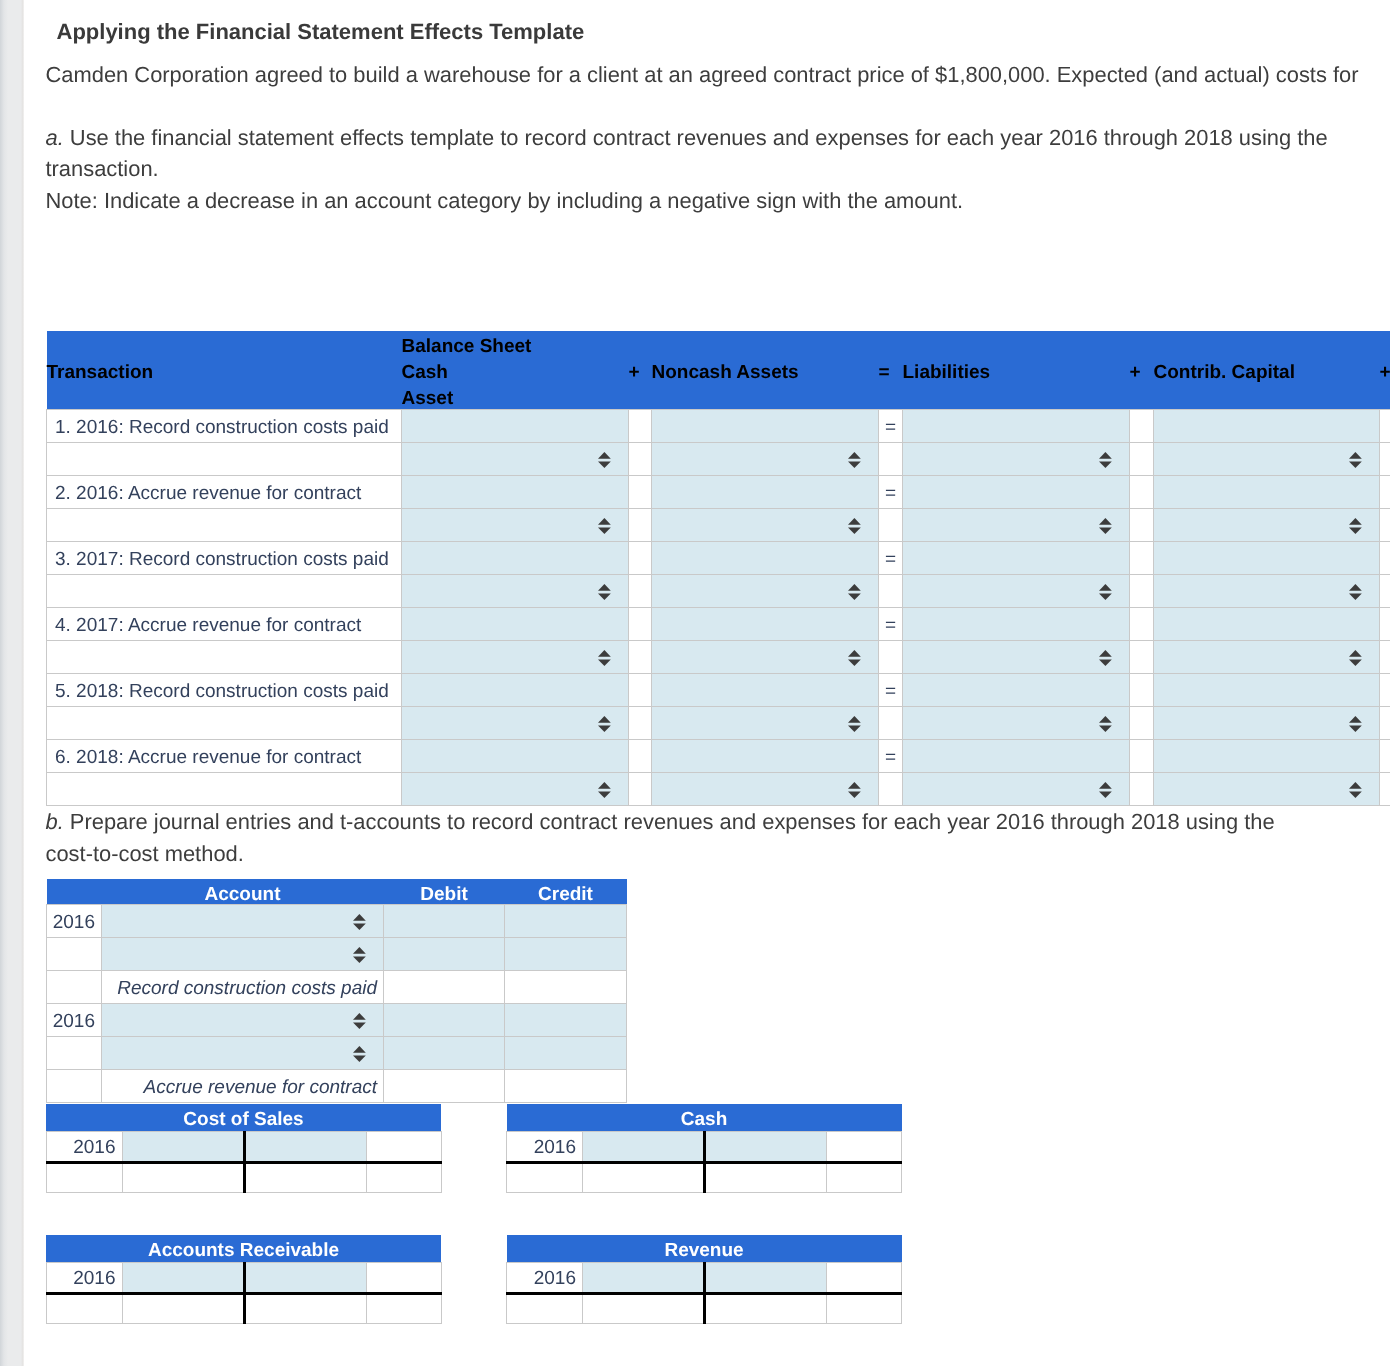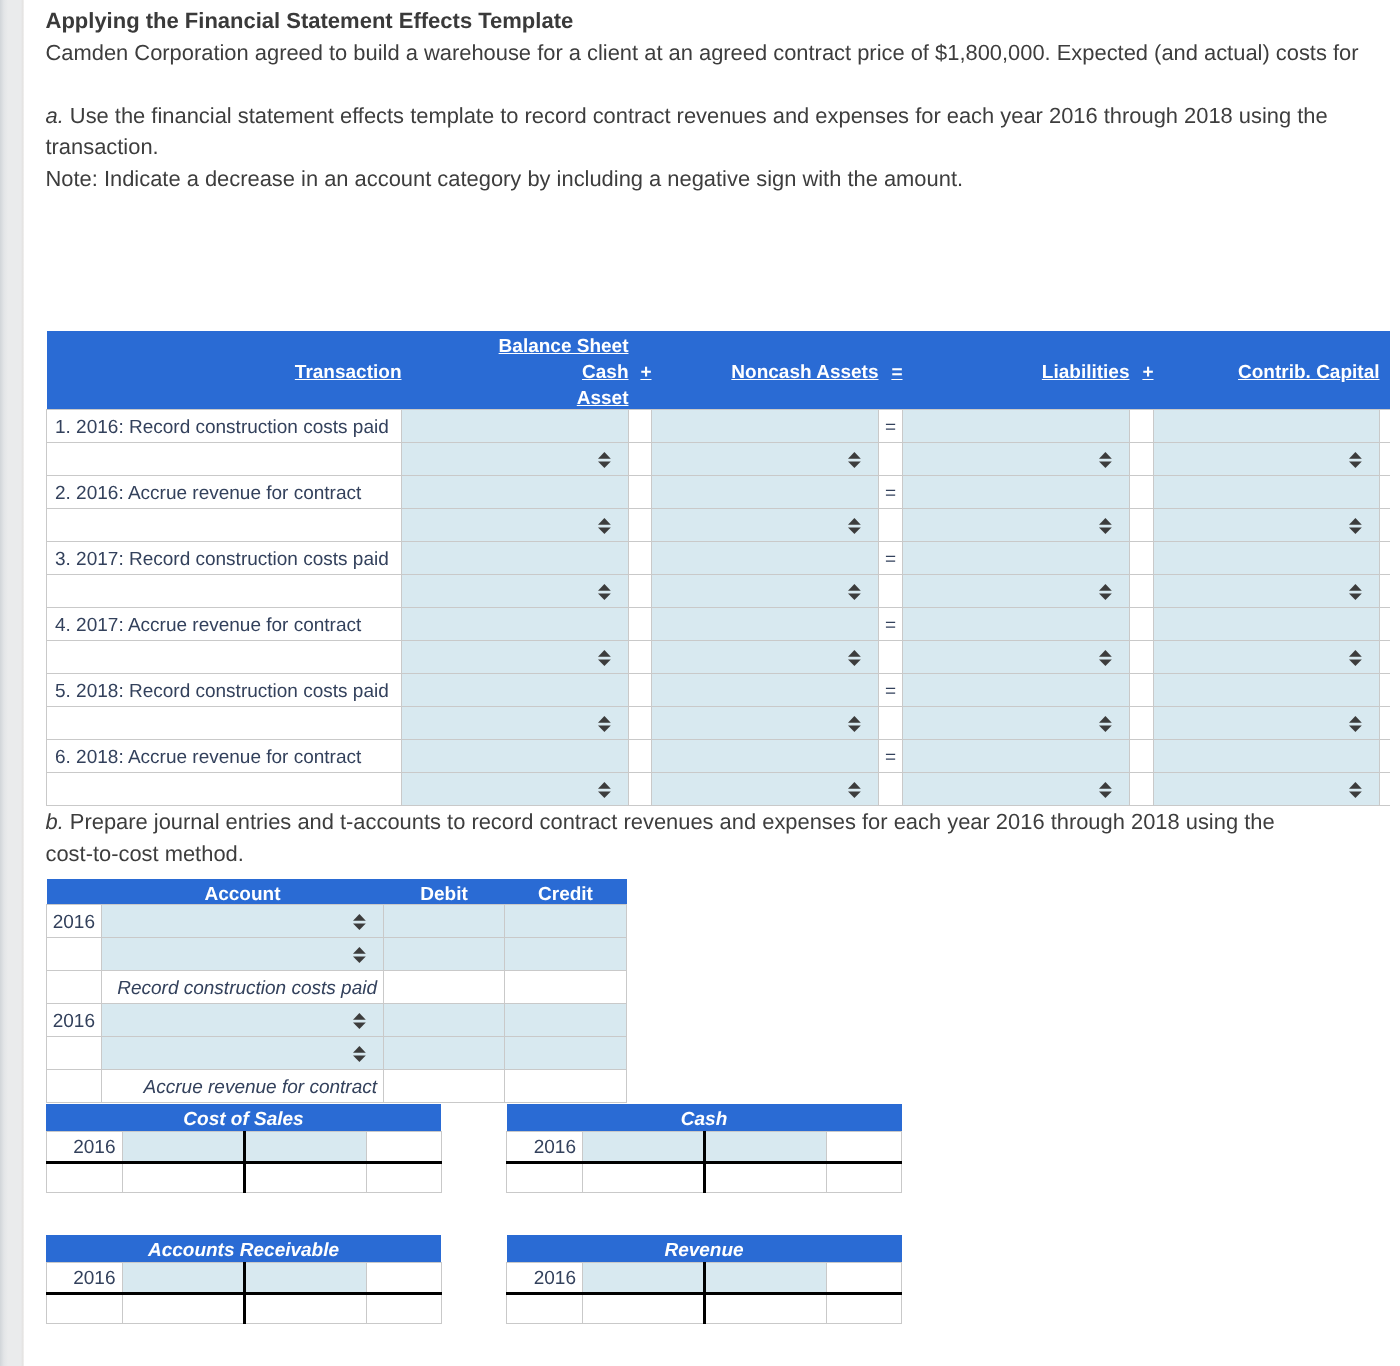--- a/index.html
+++ b/index.html
@@ -9,31 +9,31 @@
     font-family:"Liberation Sans",sans-serif;
     color:#3d3d3d;
     -webkit-font-smoothing:antialiased;
     text-rendering:geometricPrecision;
   }
   #gutter{position:absolute;left:0;top:0;width:23.6px;height:1366px;
     background:linear-gradient(to right,#d1d5d9 0px,#e3e5e7 4px,#eaebec 8px,#eaebec 21px,#e4e3e2 22.4px,#efeeed 23.6px);}
   #clip{position:absolute;left:0;top:0;width:1390px;height:1366px;overflow:hidden;}
   #page{position:absolute;left:45.5px;top:5.3px;width:1340px;}
 
-  .qtitle{font-size:22px;font-weight:bold;color:#3a3a3a;line-height:31.5px;margin:0;white-space:pre;}
+  .qtitle{font-size:22px;font-weight:bold;color:#3a3a3a;line-height:31.5px;margin:11px;white-space:pre;}
   .qbody{font-size:21.9px;color:#3d3d3d;line-height:31.5px;margin:0;white-space:pre;}
   .blank{height:31.5px;}
   .it{font-style:italic;}
 
   table{border-collapse:collapse;table-layout:fixed;border-spacing:0;}
 
   
   #fset{position:absolute;left:46px;top:331px;font-size:19px;color:#33415c;}
-  #fset th{background:#2a6bd4;color:#ffffff;font-weight:bold;font-size:19px;
-      text-align:right;line-height:26px;height:78px;padding:0;border:0;vertical-align:middle;text-decoration:underline;}
+  #fset th{background:#2a6bd4;color:#000000;font-weight:bold;font-size:19px;
+      text-align:left;line-height:26px;height:78px;padding:0;border:0;vertical-align:middle;}
   #fset th > .hw{display:block;position:relative;top:2.5px;}
   #fset td{border:1px solid #c9c9c9;height:33px;padding:4px 0 0 0;vertical-align:middle;box-sizing:border-box;}
   #fset td.lbl{padding-left:8px;padding-top:4px;text-align:left;white-space:nowrap;}
   #fset td.fill{background:#d8e9f0;}
   #fset td.op{text-align:center;background:#ffffff;}
   #fset td.sel{position:relative;}
   .arr{position:absolute;right:17.2px;top:50%;margin-top:-7.4px;width:12.8px;height:16px;line-height:0;}
 
   #partb{position:absolute;left:45.5px;top:806.2px;width:1340px;}
 
@@ -41,21 +41,21 @@
   #jrnl{position:absolute;left:46px;top:879px;font-size:19px;color:#33415c;padding-left:8px;}
   #jrnl th{background:#2a6bd4;color:#fff;font-weight:bold;font-size:19px;height:25px;padding:6px 0 0 0;border:0;text-align:center;line-height:19px;box-sizing:border-box;}
   #jrnl td{border:1px solid #c9c9c9;height:33px;padding:4px 0 0 0;vertical-align:middle;box-sizing:border-box;}
   #jrnl td.date{text-align:right;padding-right:6px;padding-top:4px;white-space:nowrap;}
   #jrnl td.fill{background:#d8e9f0;}
   #jrnl td.memo{font-style:italic;text-align:right;padding-right:6px;padding-top:4px;white-space:nowrap;}
   #jrnl td.sel{position:relative;}
 
   
   .tacct{position:absolute;font-size:19px;color:#33415c;}
-  .tacct th{background:#2a6bd4;color:#fff;font-weight:bold;font-size:19px;height:27px;padding:5px 0 0 0;border:0;text-align:center;line-height:19px;box-sizing:border-box;font-style:italic;}
+  .tacct th{background:#2a6bd4;color:#fff;font-weight:bold;font-size:19px;height:27px;padding:5px 0 0 0;border:0;text-align:center;line-height:19px;box-sizing:border-box;}
   .tacct td{border:1px solid #c9c9c9;height:30px;padding:4px 0 0 0;vertical-align:middle;box-sizing:border-box;}
   .tacct td.yr{text-align:right;padding-right:6px;padding-top:4px;white-space:nowrap;}
   .tacct td.fill{background:#d8e9f0;}
   .tacct tr.r1 td{border-bottom:3px solid #000000;height:31px;}
   .tacct td.mid{border-left:3.5px solid #000000;}
 </style>
 </head>
 <body>
 
 <div id="gutter"></div>

